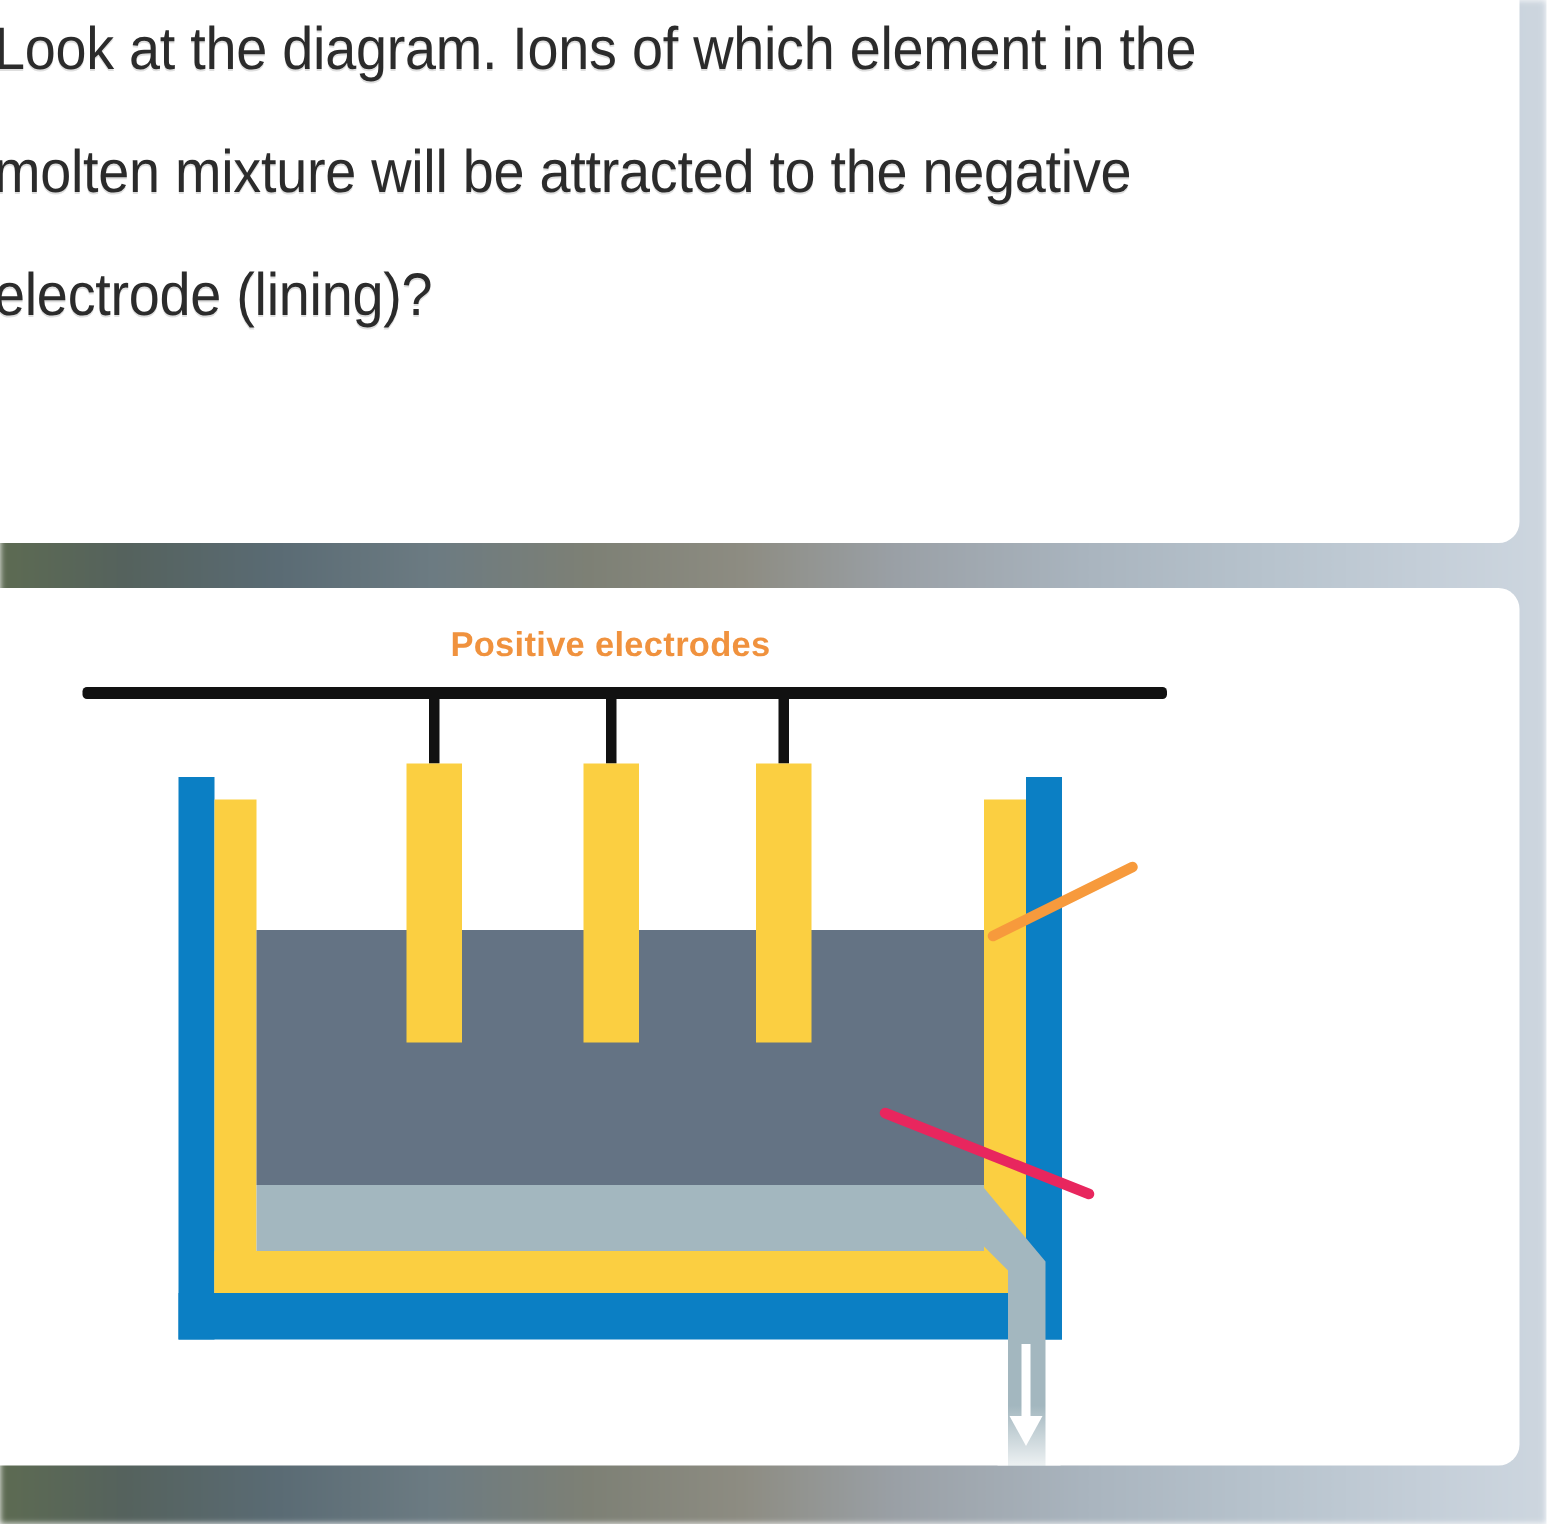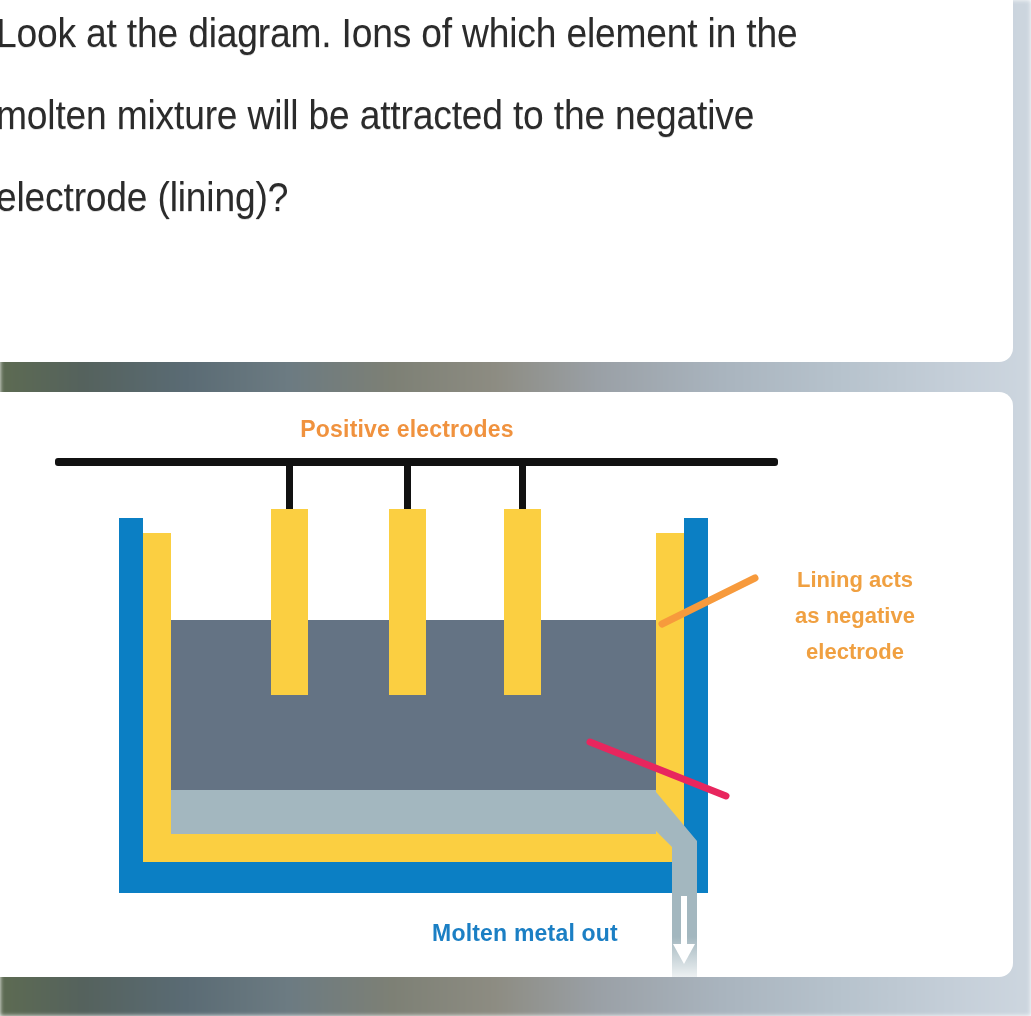--- a/index.html
+++ b/index.html
@@ -166,19 +166,15 @@
       <rect x="681" y="504" width="6" height="60" fill="#ffffff"></rect>
       <path d="M 673 552 L 684 572 L 695 552 Z" fill="#ffffff"></path>
     </g>
 
     <line x1="662" y1="232" x2="755" y2="186" stroke="#f79a3c" stroke-width="7" stroke-linecap="round"></line>
     <line x1="590" y1="350" x2="726" y2="404" stroke="#e8265e" stroke-width="7" stroke-linecap="round"></line>
   </svg>
 
   <div class="dlabel" id="label-positive-electrodes">Positive electrodes</div>
 
-  <div class="dlabel" id="label-lining">Lining acts
-as negative
-electrode</div>
 
 
-  <div class="dlabel" id="label-molten-metal-out">Molten metal out</div>
 </div>
 
 </body></html>

